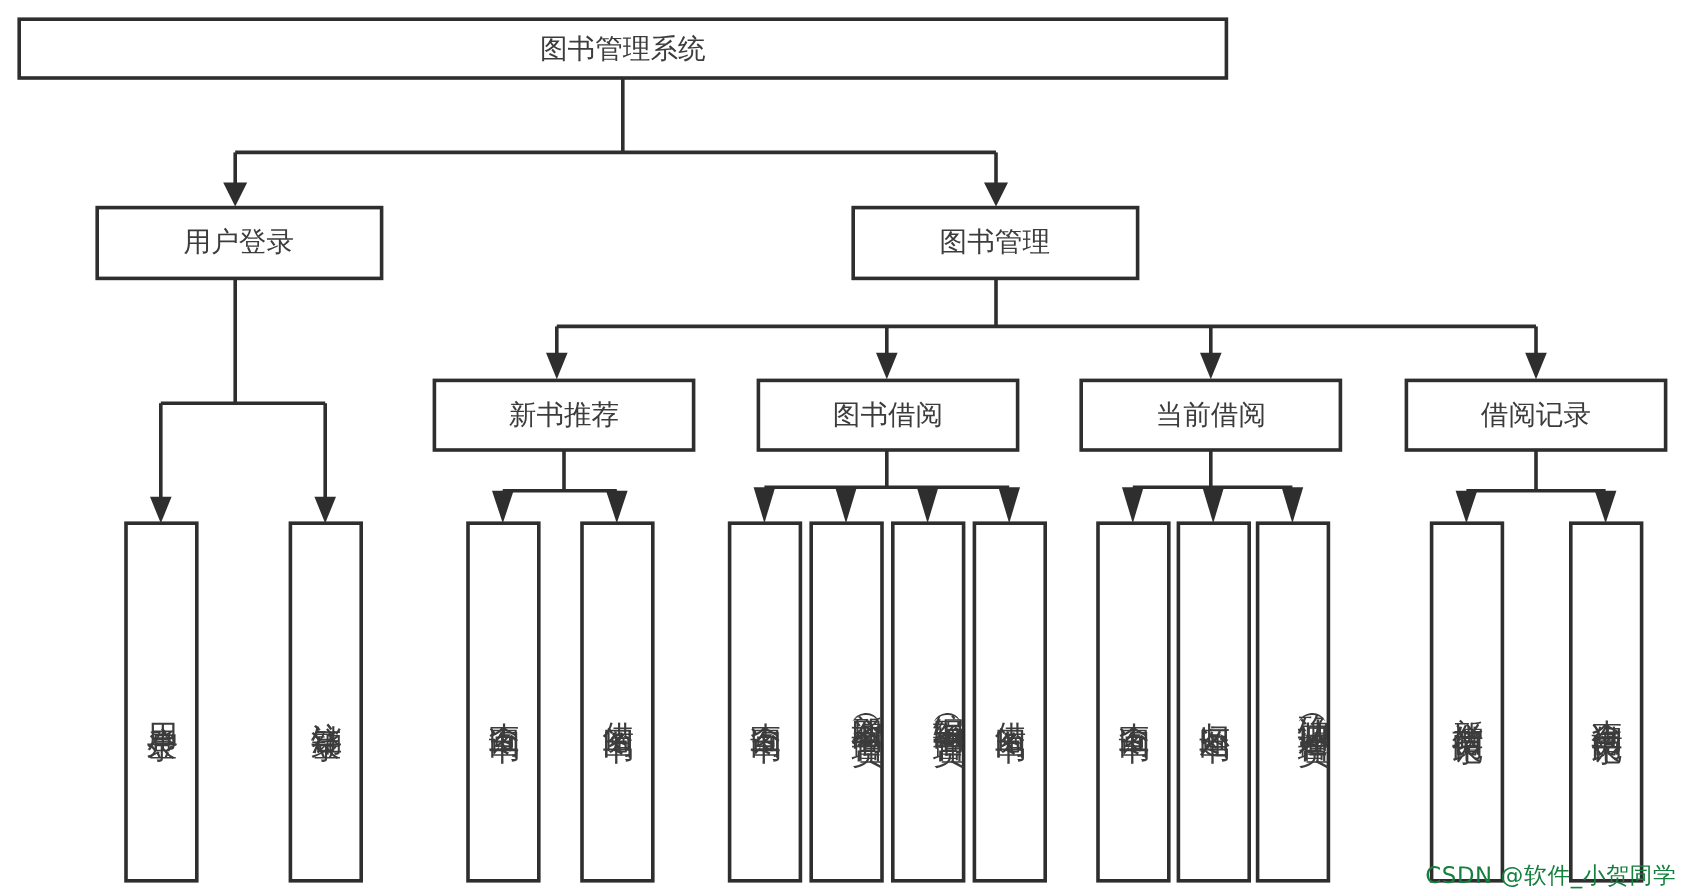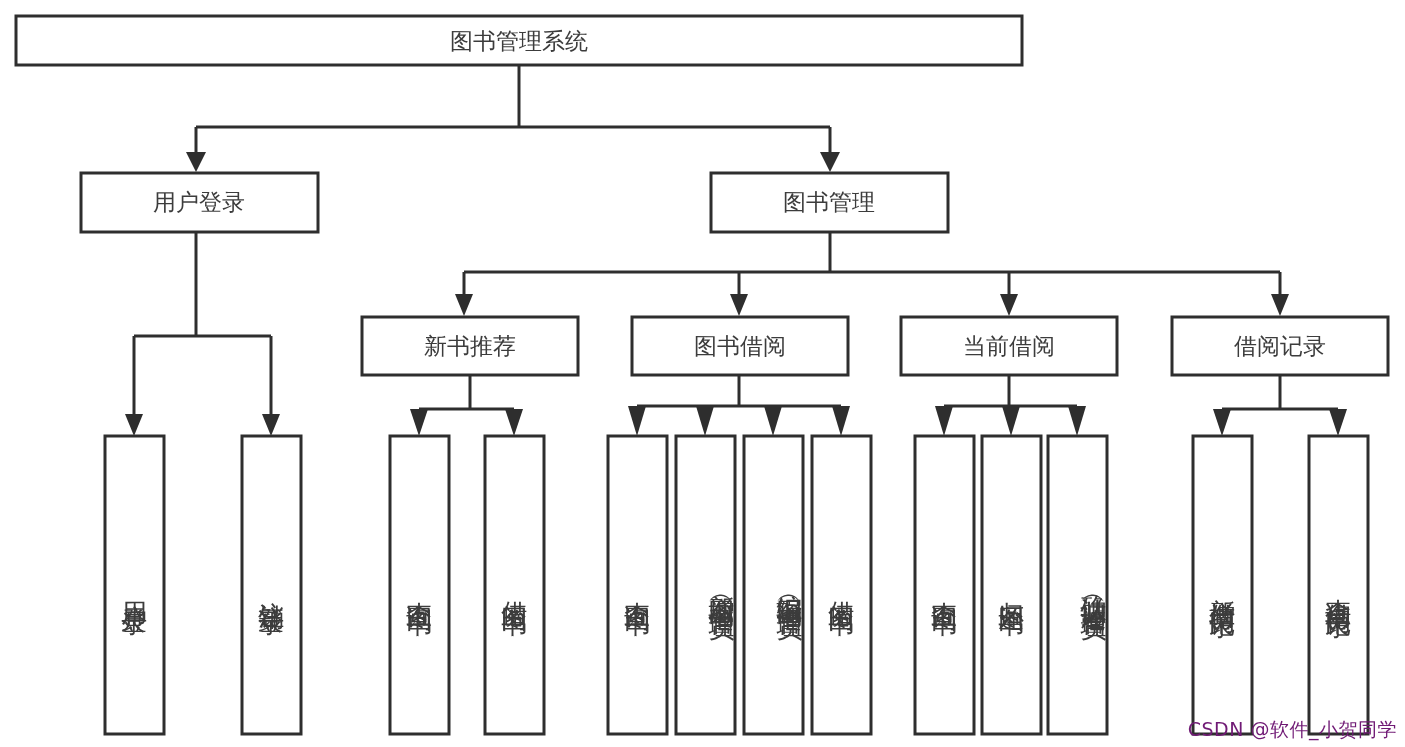--- a/index.html
+++ b/index.html
@@ -59,21 +59,21 @@
     pointer-events: none;
     box-sizing: border-box;
     padding-top: 4px;
   }
   .watermark {
     position: absolute;
     right: 8px;
     bottom: 4px;
     font-family: "DejaVu Sans", "Liberation Sans", sans-serif;
     font-size: 19px;
-    color: #701a75;
+    color: #15803d;
     letter-spacing: 0.5px;
     white-space: pre;
   }
 </style>
 </head>
 <body>
 
 <div id="stage">
 
   <svg class="diagram" viewBox="0 0 1405 747">

